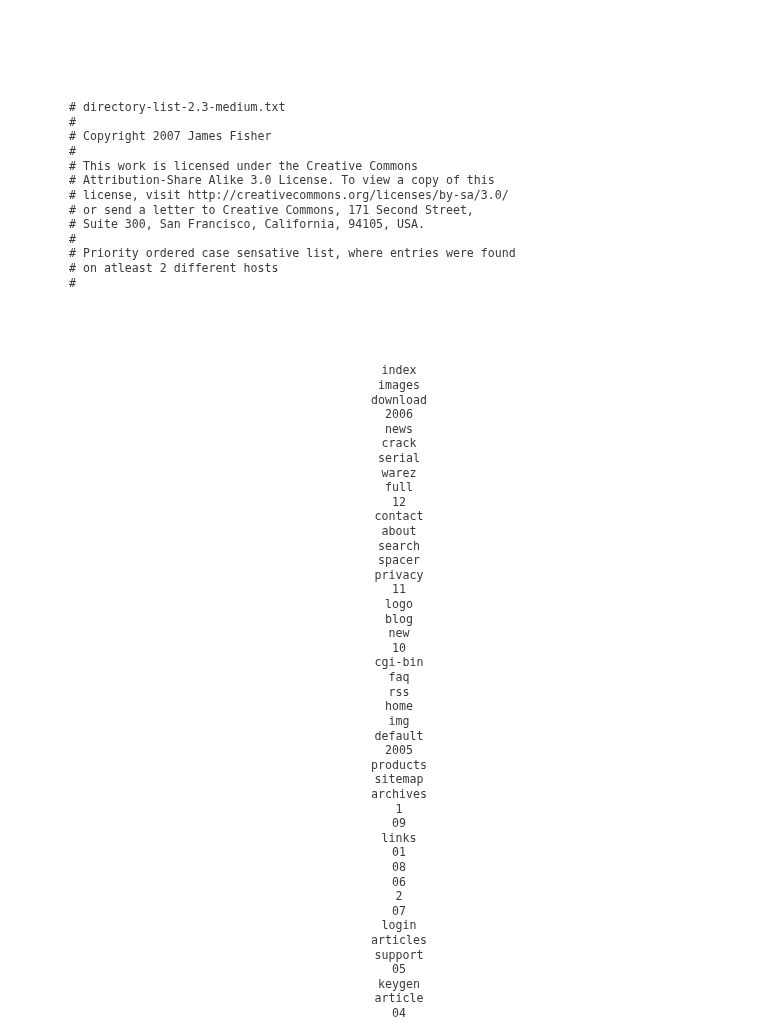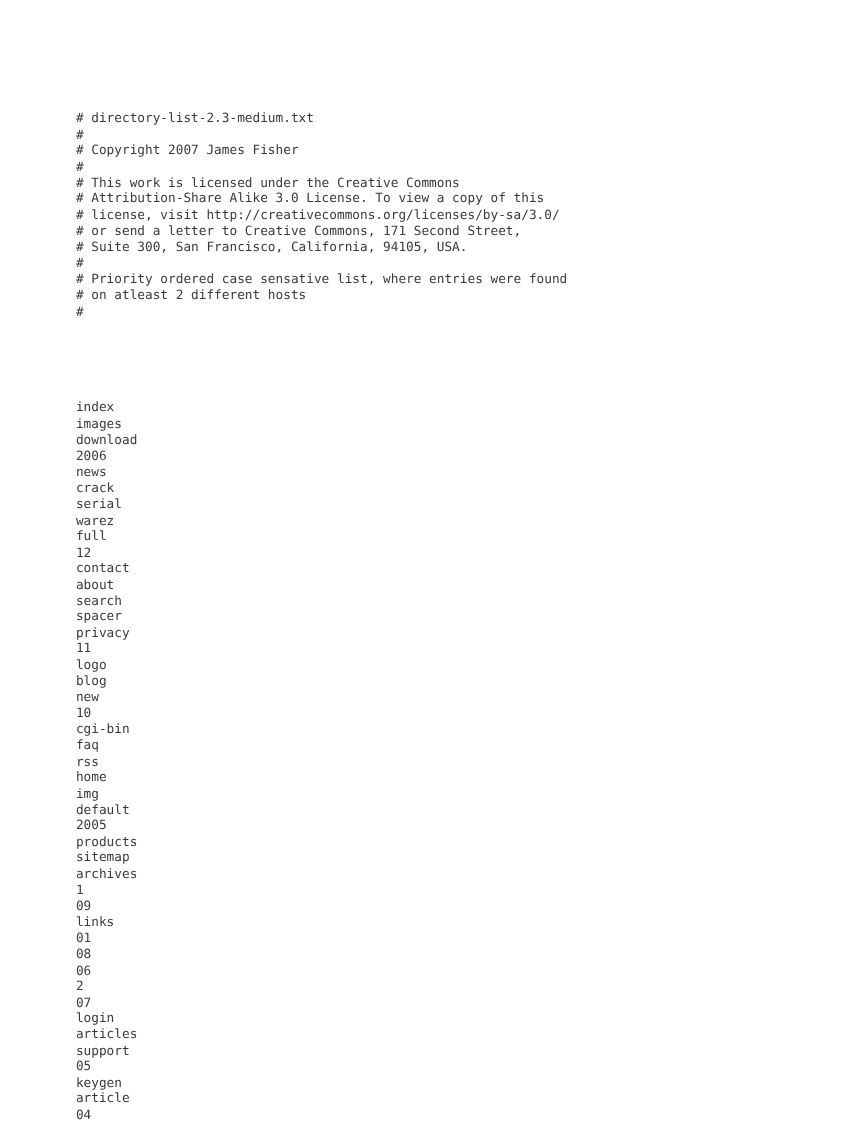--- a/index.html
+++ b/index.html
@@ -35,21 +35,21 @@
   }
   .line {
     display: block;
     height: 14.62px;
     white-space: pre;
   }
   .line.blank {
     height: 14.62px;
   }
   .header-line { color: #3a3a3a; }
-  .entry-line  { color: #3a3a3a; }
+  .entry-line  { color: #3a3a3a; text-align: center; }
 </style>
 </head>
 <body>
 
 <div id="page">
   <div id="text-body">
     <div id="header-block"><div class="line header-line"># directory-list-2.3-medium.txt</div><div class="line header-line">#</div><div class="line header-line"># Copyright 2007 James Fisher</div><div class="line header-line">#</div><div class="line header-line"># This work is licensed under the Creative Commons</div><div class="line header-line"># Attribution-Share Alike 3.0 License. To view a copy of this</div><div class="line header-line"># license, visit http://creativecommons.org/licenses/by-sa/3.0/</div><div class="line header-line"># or send a letter to Creative Commons, 171 Second Street,</div><div class="line header-line"># Suite 300, San Francisco, California, 94105, USA.</div><div class="line header-line">#</div><div class="line header-line"># Priority ordered case sensative list, where entries were found</div><div class="line header-line"># on atleast 2 different hosts</div><div class="line header-line">#</div></div>
     <div id="separator-block"><div class="line blank">&nbsp;</div></div>
     <div id="entries-block"><div class="line entry-line">index</div><div class="line entry-line">images</div><div class="line entry-line">download</div><div class="line entry-line">2006</div><div class="line entry-line">news</div><div class="line entry-line">crack</div><div class="line entry-line">serial</div><div class="line entry-line">warez</div><div class="line entry-line">full</div><div class="line entry-line">12</div><div class="line entry-line">contact</div><div class="line entry-line">about</div><div class="line entry-line">search</div><div class="line entry-line">spacer</div><div class="line entry-line">privacy</div><div class="line entry-line">11</div><div class="line entry-line">logo</div><div class="line entry-line">blog</div><div class="line entry-line">new</div><div class="line entry-line">10</div><div class="line entry-line">cgi-bin</div><div class="line entry-line">faq</div><div class="line entry-line">rss</div><div class="line entry-line">home</div><div class="line entry-line">img</div><div class="line entry-line">default</div><div class="line entry-line">2005</div><div class="line entry-line">products</div><div class="line entry-line">sitemap</div><div class="line entry-line">archives</div><div class="line entry-line">1</div><div class="line entry-line">09</div><div class="line entry-line">links</div><div class="line entry-line">01</div><div class="line entry-line">08</div><div class="line entry-line">06</div><div class="line entry-line">2</div><div class="line entry-line">07</div><div class="line entry-line">login</div><div class="line entry-line">articles</div><div class="line entry-line">support</div><div class="line entry-line">05</div><div class="line entry-line">keygen</div><div class="line entry-line">article</div><div class="line entry-line">04</div></div>
   </div>

